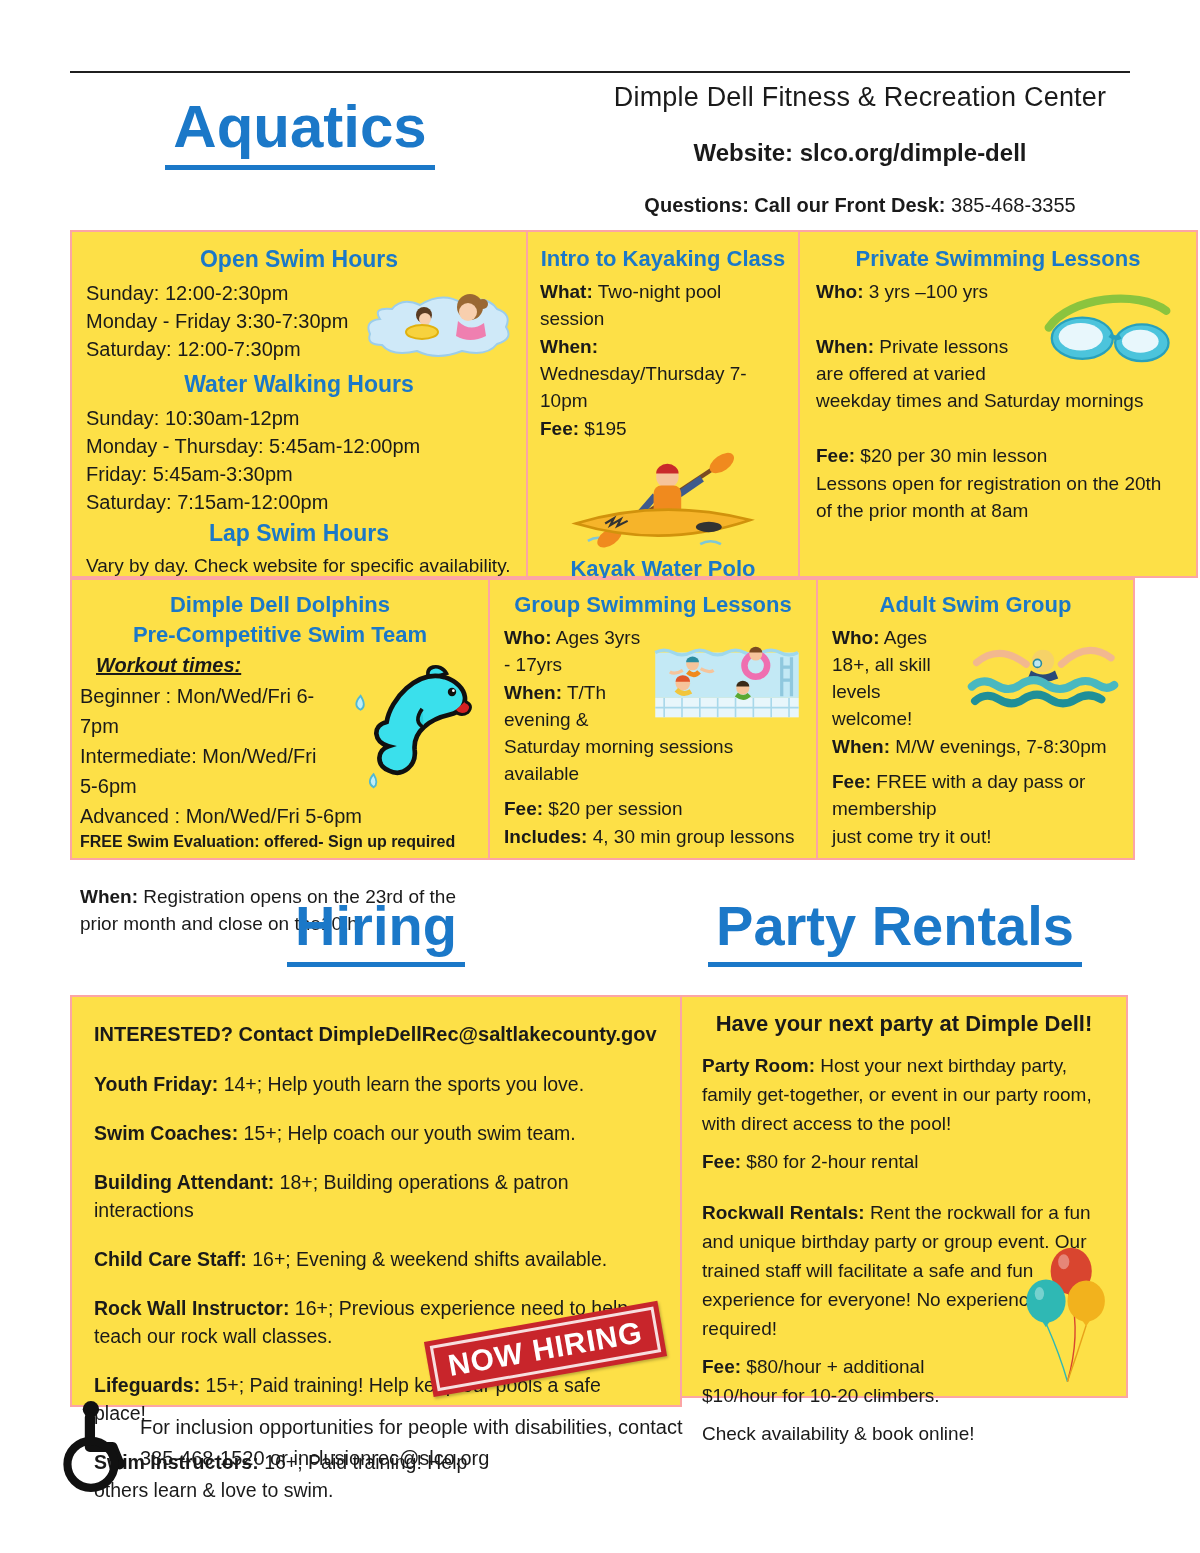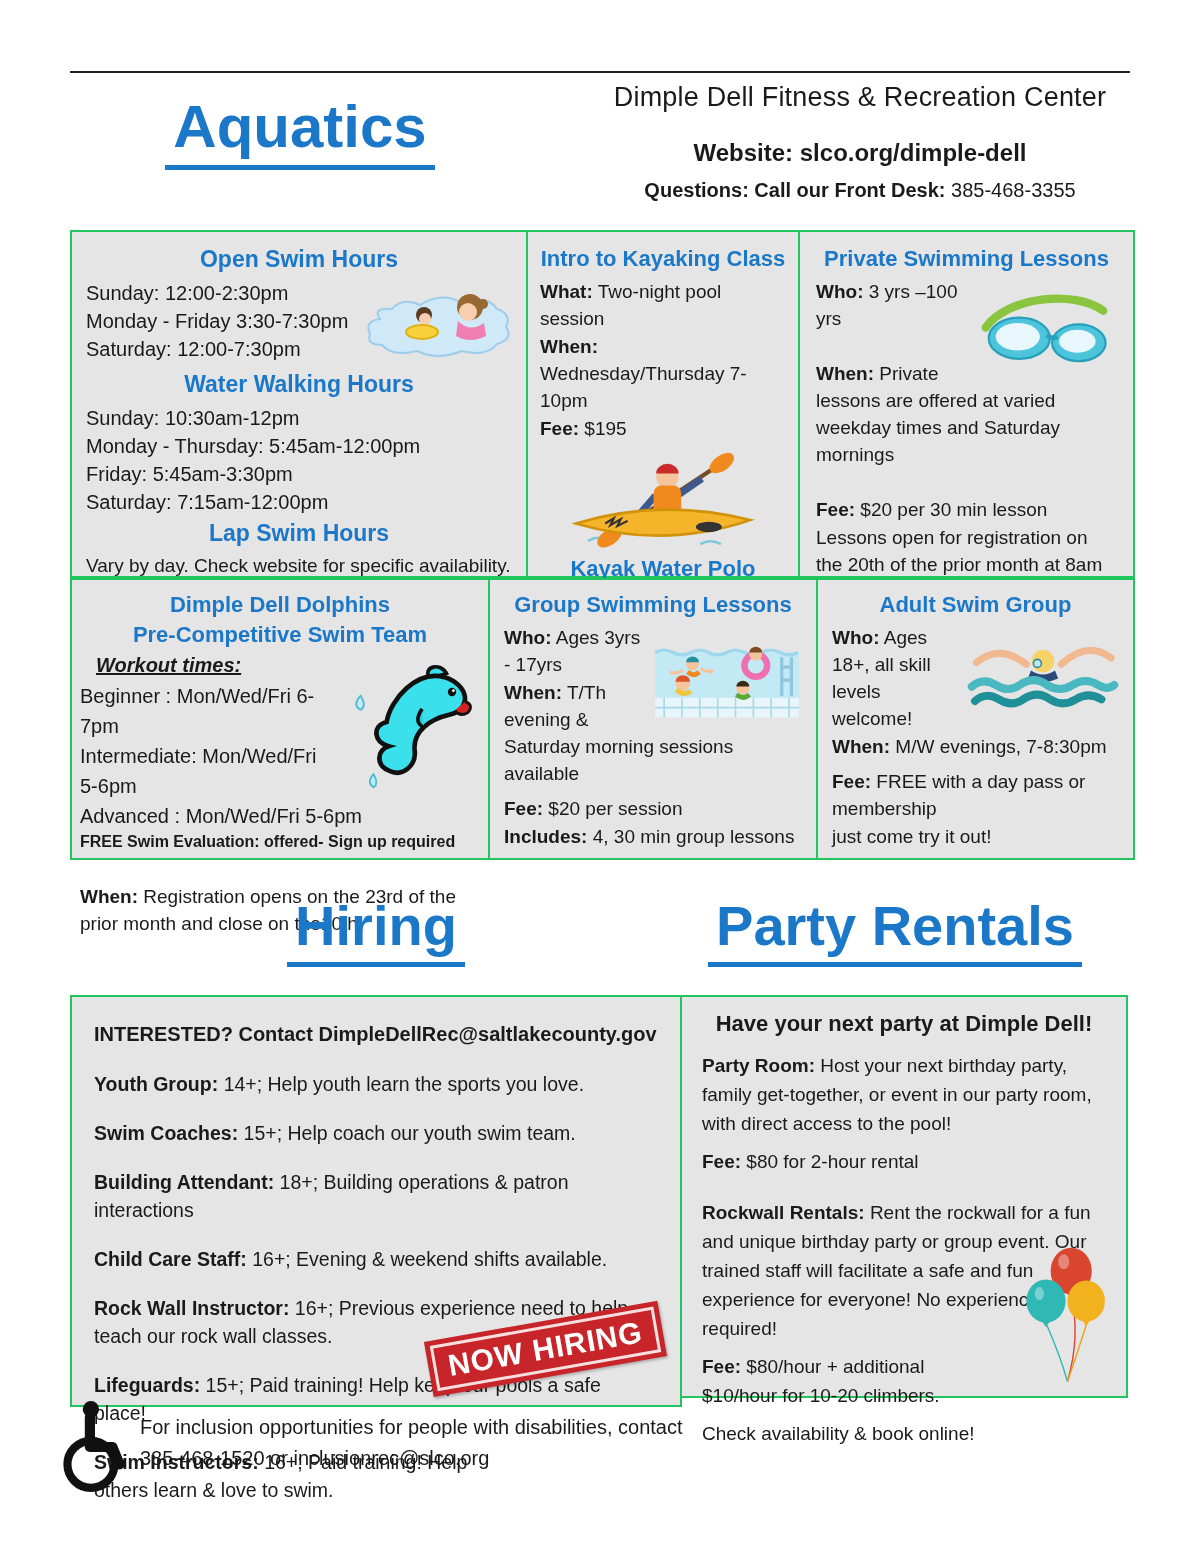--- a/index.html
+++ b/index.html
@@ -10,29 +10,29 @@
 
   .big-title { position:absolute; text-align:center; color:#1b78c8; font-weight:bold; }
   .big-title .ul { display:inline-block; border-bottom:5px solid #1b78c8; padding:0 8px 4px;text-align:center; }
   #title-aquatics { left:70px; top:92px; width:460px; font-size:60px; }
   #title-hiring   { left:70px; top:893px; width:612px; font-size:56px; }
   #title-party    { left:660px; top:893px; width:470px; font-size:56px; }
 
   .header-right { position:absolute; left:580px; top:82px; width:560px; text-align:center; }
   .org-name { font-size:27px; font-weight:500; letter-spacing:.2px; }
   .website-line { margin-top:26px; font-size:24px; font-weight:bold; }
-  .questions-line { margin-top:12px; font-size:20px; }
+  .questions-line { margin-top:27px; font-size:20px; }
   .questions-line b { font-weight:bold; }
 
-  .box { position:absolute; border:2px solid #22c55e; background:#e5e5e5; }
+  .box { position:absolute; border:2px solid #fca5a5; background:#fde047; }
 
   
   #box-open     { left:70px;  top:230px; width:458px; height:348px; padding:10px 14px; }
   #box-kayak    { left:526px; top:230px; width:274px; height:348px; padding:10px 12px; }
-  #box-private  { left:798px; top:230px; width:337px; height:348px; padding:10px 16px; }
+  #box-private  { left:798px; top:230px; width:400px; height:348px; padding:10px 16px; }
   
   #box-dolphins { left:70px;  top:578px; width:420px; height:282px; padding:8px 8px; }
   #box-group    { left:488px; top:578px; width:330px; height:282px; padding:8px 14px; }
   #box-adult    { left:816px; top:578px; width:319px; height:282px; padding:8px 14px; }
   
   #box-hiring   { left:70px;  top:995px; width:612px; height:412px; padding:26px 22px; }
   #box-party    { left:680px; top:995px; width:448px; height:403px; padding:14px 20px; }
 
   .bluehead { color:#1b78c8; font-weight:bold; text-align:center; font-size:23px; margin:4px 0 6px; }
   .bluehead.small { font-size:22px; }
@@ -233,21 +233,21 @@
 
   <div class="big-title" id="title-hiring">
     <span class="ul">Hiring</span>
   </div>
   <div class="big-title" id="title-party">
     <span class="ul">Party Rentals</span>
   </div>
 
   <div class="box" id="box-hiring">
     <p class="contact-line">INTERESTED? Contact DimpleDellRec@saltlakecounty.gov</p>
-    <p class="hire-item"><b>Youth Group:</b> <span>14+; Help youth learn the sports you love.</span></p>
+    <p class="hire-item"><b>Youth Friday:</b> <span>14+; Help youth learn the sports you love.</span></p>
     <p class="hire-item"><b>Swim Coaches:</b> <span>15+; Help coach our youth swim team.</span></p>
     <p class="hire-item"><b>Building Attendant:</b> <span>18+; Building operations &amp; patron interactions</span></p>
     <p class="hire-item"><b>Child Care Staff:</b> <span>16+; Evening &amp; weekend shifts available.</span></p>
     <p class="hire-item"><b>Rock Wall Instructor:</b> <span>16+; Previous experience need to help teach our rock wall classes.</span></p>
     <p class="hire-item"><b>Lifeguards:</b> <span>15+; Paid training! Help keep our pools a safe place!</span></p>
     <p class="hire-item last"><b>Swim Instructors:</b> <span>16+; Paid training! Help others learn &amp; love to swim.</span></p>
     <div class="stamp">
       <div class="stamp-inner">NOW HIRING</div>
     </div>
   </div>

